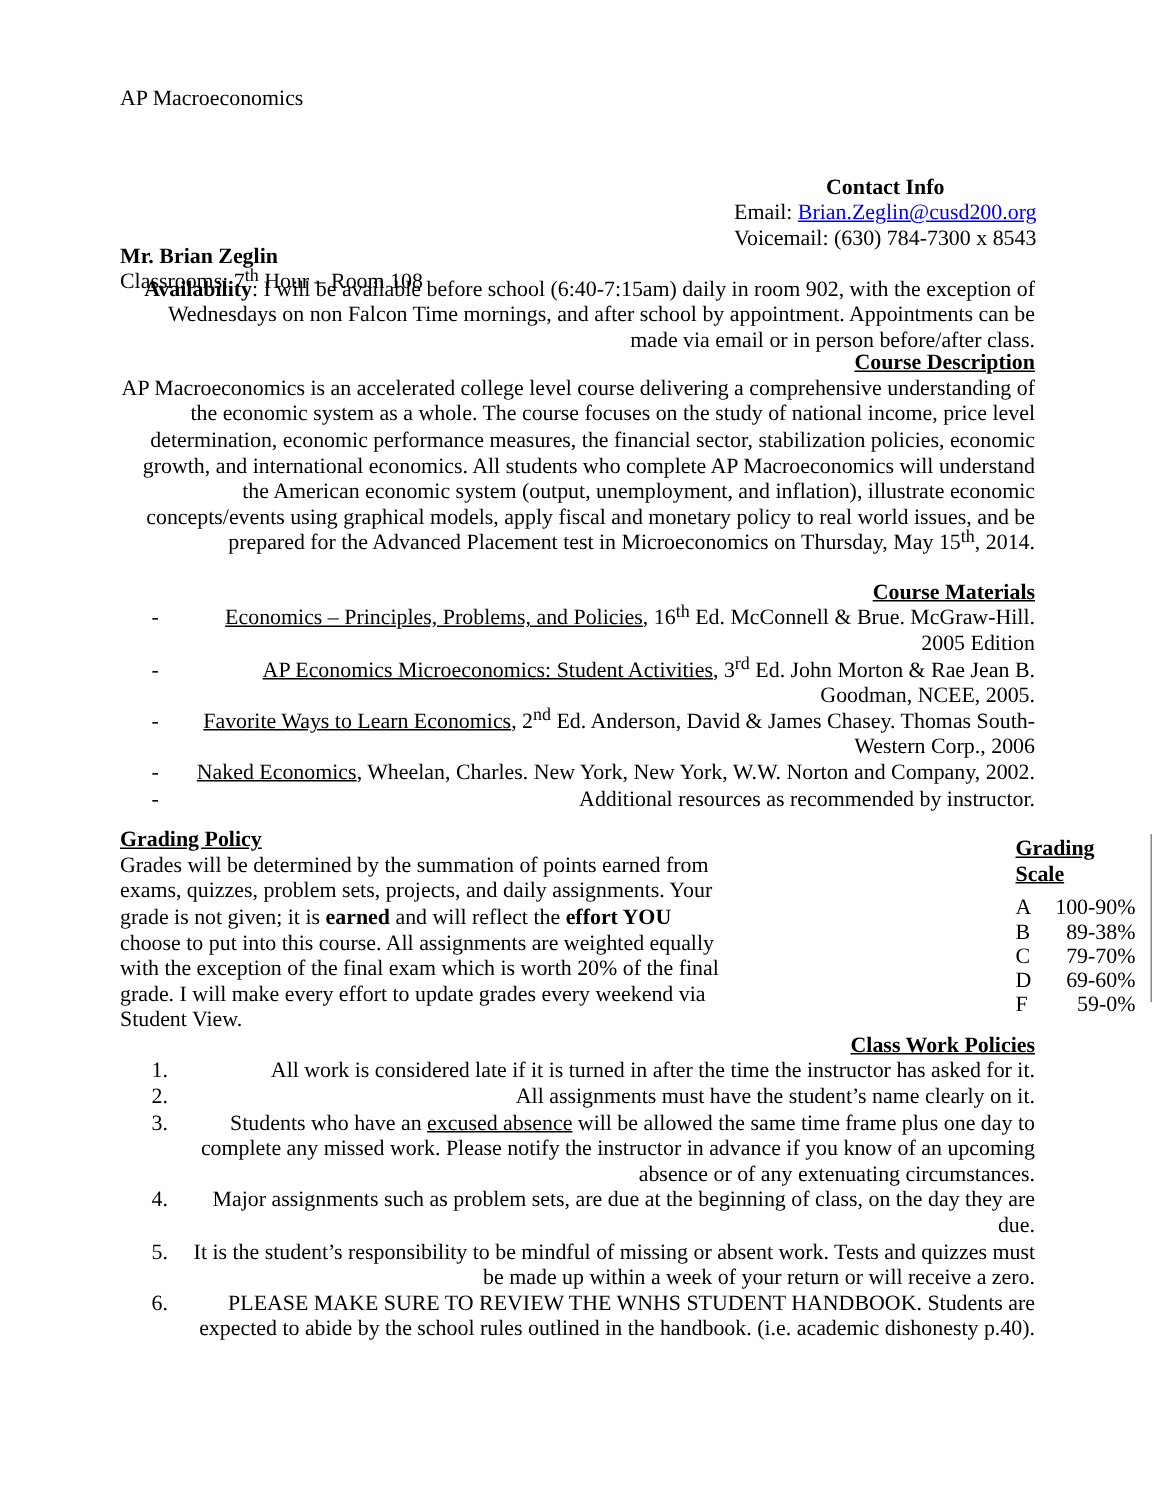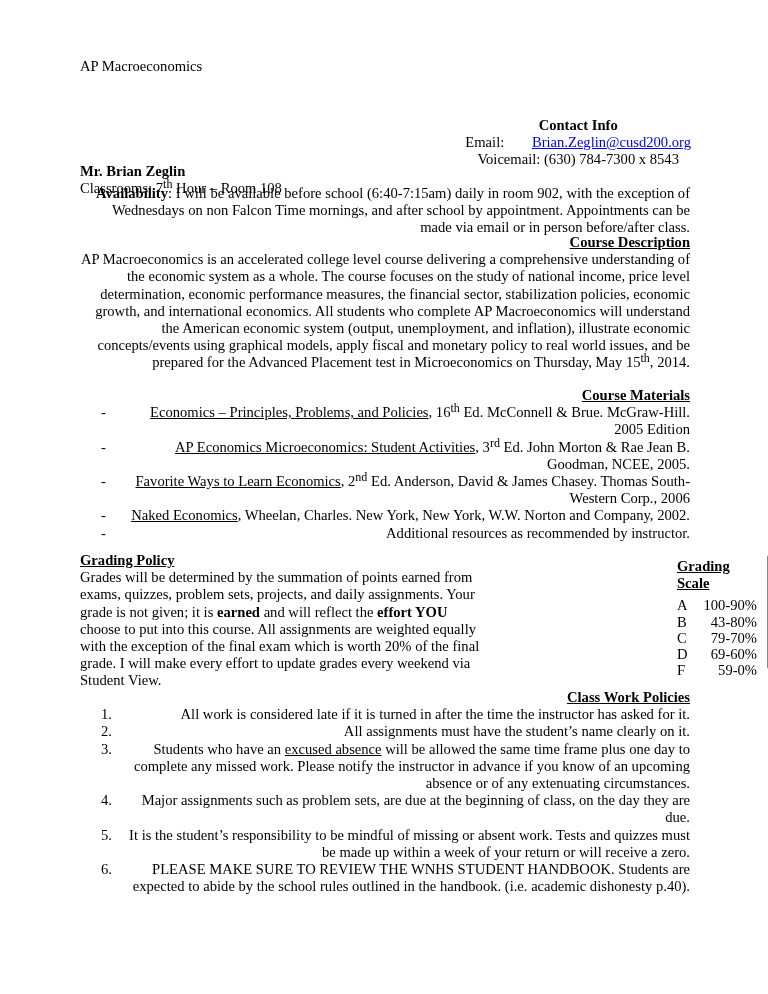--- a/index.html
+++ b/index.html
@@ -42,21 +42,20 @@
       position: absolute;
       right: -1px;
       top: 117px;
       text-align: center;
     }
     .bold { font-weight: bold; }
     .uline { text-decoration: underline; }
     a.link {
       color: #0000ee;
       text-decoration: underline;
-      margin-left: 24px;
     }
     sup {
       font-size: 12px;
       line-height: 0;
       vertical-align: 5px;
     }
     .block {
       position: absolute;
       left: 0;
       width: 610px;
@@ -180,21 +179,21 @@
 
   <div class="scale">
     <div class="scale-inner">
       <div class="scale-title">Grading Scale</div>
       <div class="scale-row">
           <span class="letter">A</span>
           <span class="range">100-90%</span>
         </div>
       <div class="scale-row">
           <span class="letter">B</span>
-          <span class="range">43-80%</span>
+          <span class="range">89-38%</span>
         </div>
       <div class="scale-row">
           <span class="letter">C</span>
           <span class="range">79-70%</span>
         </div>
       <div class="scale-row">
           <span class="letter">D</span>
           <span class="range">69-60%</span>
         </div>
       <div class="scale-row">

